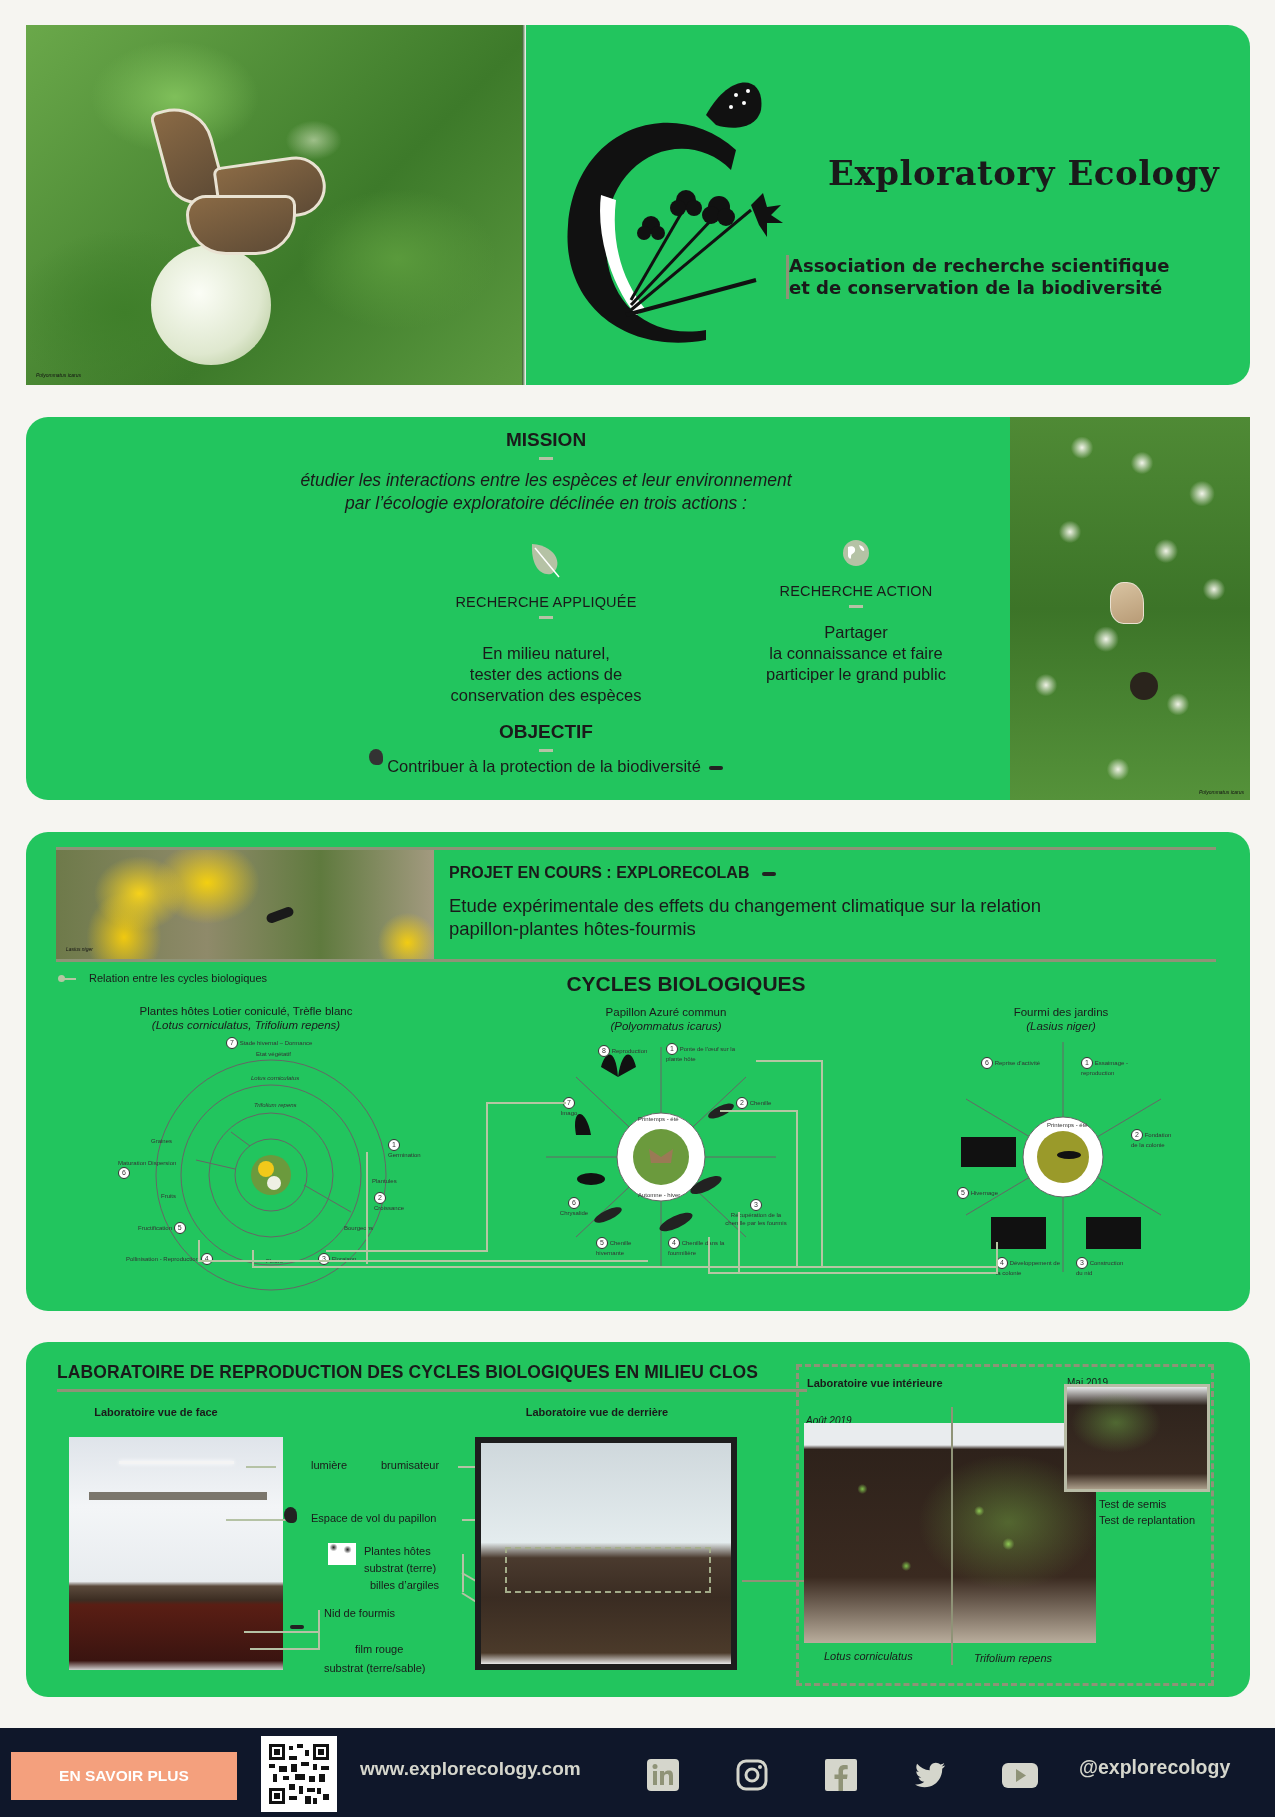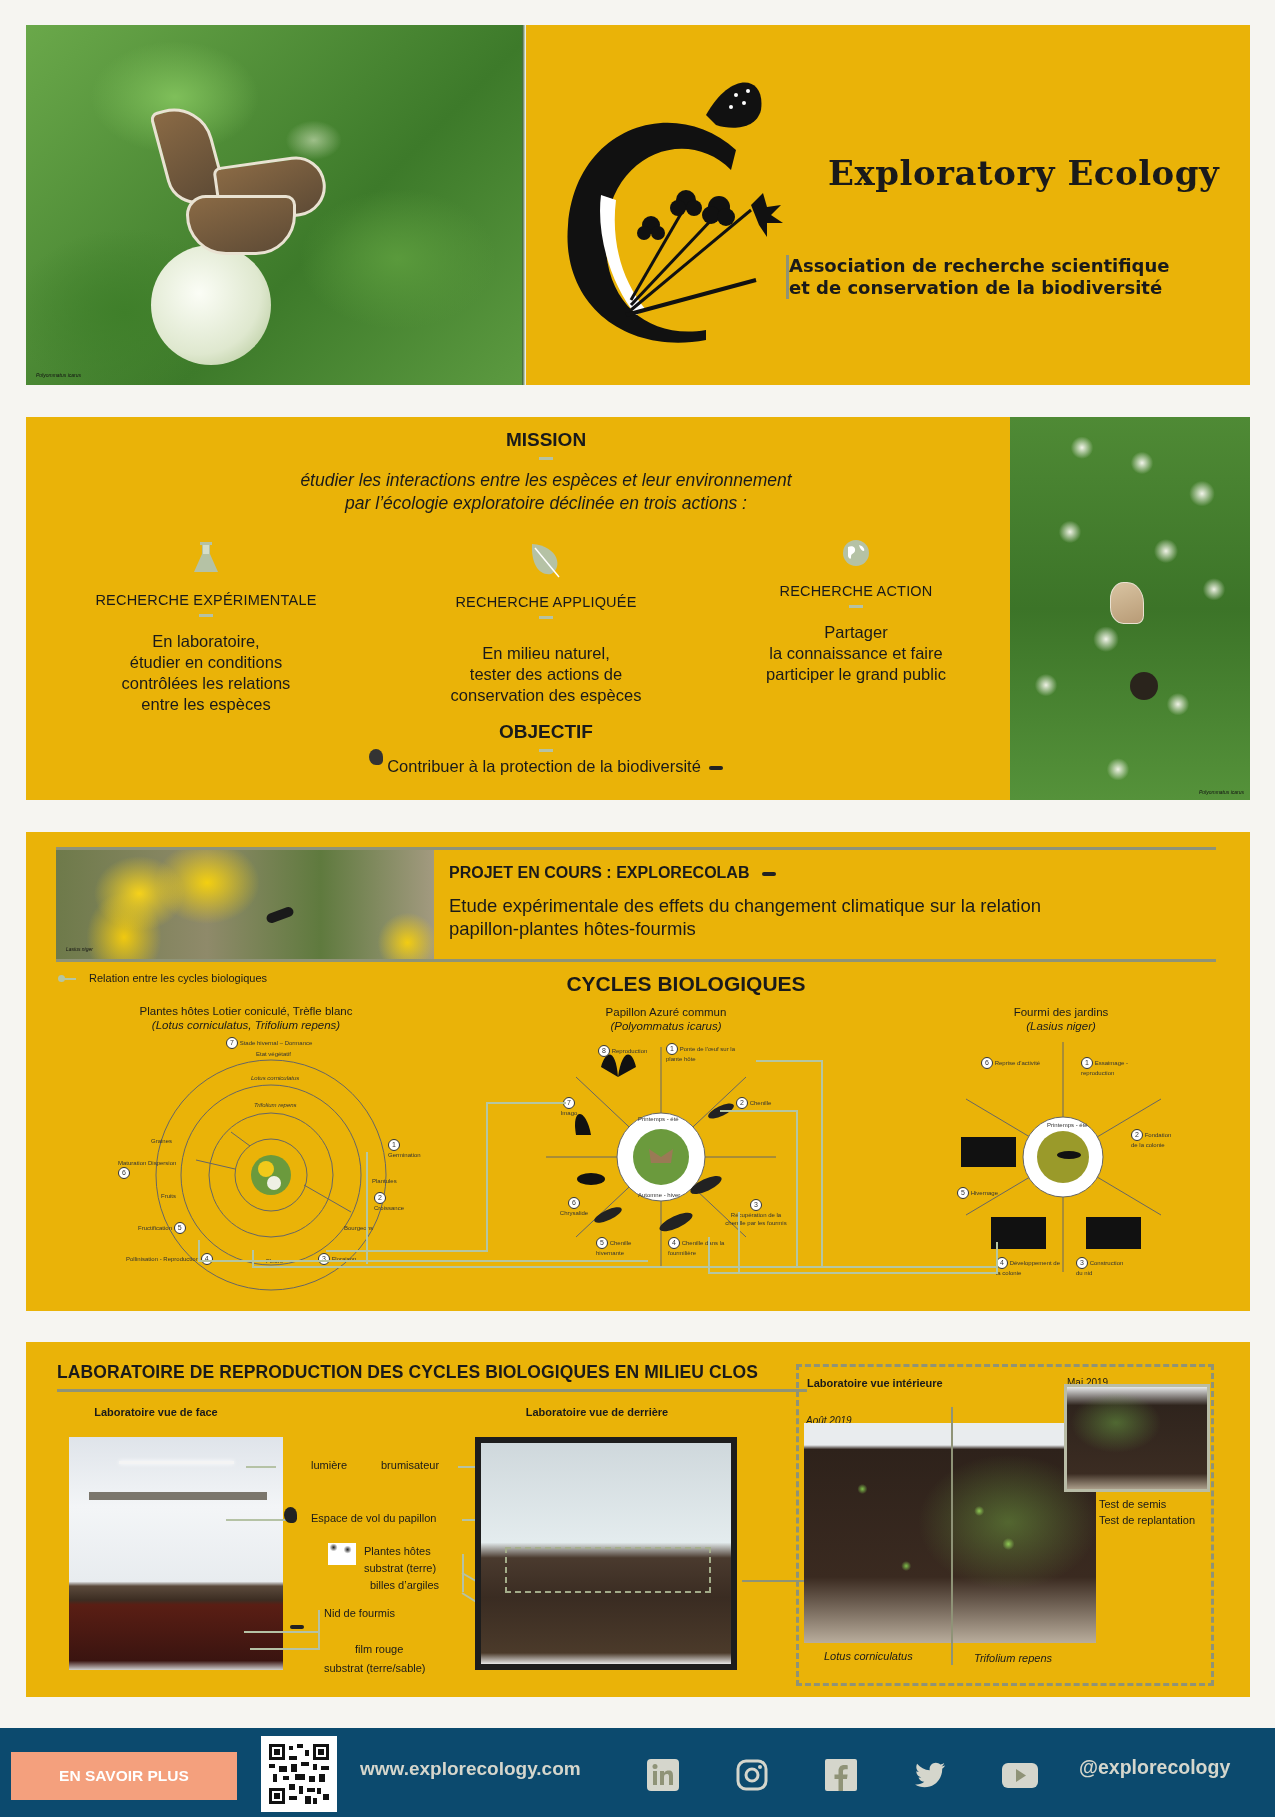--- a/index.html
+++ b/index.html
@@ -1,18 +1,18 @@
 <!DOCTYPE html>
 <html><head>
 <meta charset="utf-8">
 <style>
   * { box-sizing: border-box; margin: 0; padding: 0; }
   html, body { width: 1275px; height: 1817px; background: #f6f5f1; font-family: "DejaVu Sans", sans-serif; color: #1a1a1a; overflow: hidden; }
   .abs { position: absolute; }
-  .card { position: absolute; background: #eab308; }
+  .card { position: absolute; background: #22c55e; border-radius: 22px; }
 
   
   .photo-meadow {
     background:
       radial-gradient(ellipse 40px 28px at 58% 32%, rgba(230,240,210,.55), transparent 70%),
       radial-gradient(ellipse 120px 80px at 30% 20%, #7fbf5a 0%, transparent 70%),
       radial-gradient(ellipse 140px 100px at 75% 65%, #5a9a3c 0%, transparent 70%),
       radial-gradient(ellipse 160px 120px at 20% 80%, #3f7f2a 0%, transparent 70%),
       linear-gradient(135deg, #6aa84a, #3d7a2a 60%, #5c9a40);
   }
@@ -86,21 +86,21 @@
   .num { display: inline-block; width: 12px; height: 12px; border: 1px solid #333; border-radius: 50%; font-size: 7px; text-align: center; line-height: 10px; background: #fff; }
   .conn { position: absolute; background: #b5c6a3; }
 
   
   .lab-title { font-weight: bold; font-size: 17.5px; font-family: "Liberation Sans", sans-serif; letter-spacing: 0.1px; }
   .lab-sub { font-weight: bold; font-size: 11px; font-family: "Liberation Sans", sans-serif; text-align: center; }
   .lab-label { font-size: 11px; font-family: "Liberation Sans", sans-serif; }
   .lab-line { position: absolute; height: 2px; background: #b5c2a5; }
 
   
-  .footer { position: absolute; left: 0; top: 1728px; width: 1275px; height: 89px; background: #0c4a6e; }
+  .footer { position: absolute; left: 0; top: 1728px; width: 1275px; height: 89px; background: #0f172a; }
   .cta { position: absolute; left: 11px; top: 24px; width: 226px; height: 48px; background: #f4a07d; color: #fff; font-weight: bold; font-size: 15.5px; display: flex; align-items: center; justify-content: center; font-family: "Liberation Sans", sans-serif; }
   .qr { position: absolute; left: 261px; top: 8px; width: 76px; height: 76px; background: #fff; padding: 8px; }
   .url { position: absolute; left: 360px; top: 30px; font-weight: bold; font-size: 19px; color: #d5d6cc; font-family: "Liberation Sans", sans-serif; }
   .social { position: absolute; top: 31px; width: 32px; height: 32px; color: #d5d6cc; }
   .handle { position: absolute; left: 1079px; top: 28px; font-weight: bold; font-size: 19.5px; color: #d5d6cc; font-family: "Liberation Sans", sans-serif; }
 </style>
 </head>
 <body>
 
 <div class="card" style="left:26px;top:25px;width:1224px;height:360px;">
@@ -147,35 +147,20 @@
 <div class="card" style="left:26px;top:417px;width:1224px;height:383px;">
   <div class="abs" style="left:0;top:12px;width:1040px;">
     <div class="h-section">MISSION</div>
     <div class="dash"></div>
   </div>
   <div class="abs mission-sub" style="left:0;top:52px;width:1040px;">
     <div>étudier les interactions entre les espèces et leur environnement</div>
     <div>par l’écologie exploratoire déclinée en trois actions :</div>
   </div>
 
-  <div class="abs" style="left:50px;top:125px;width:260px;">
-    <svg width="26" height="32" viewBox="0 0 26 32" style="display:block;margin:0 auto 18px;">
-      <rect x="7" y="0" width="12" height="3" fill="#b5c2a5"></rect>
-      <path d="M9 3 L 9 12 L 1 30 L 25 30 L 17 12 L 17 3 Z" fill="#b5c2a5"></path>
-      <path d="M10 3 L 10 12 L 16 12 L 16 3 Z" fill="#d5ddc9"></path>
-    </svg>
-    <div class="col-title">RECHERCHE EXPÉRIMENTALE</div>
-    <div class="dash"></div>
-    <div class="col-body" style="margin-top:14px;">
-      <div>En laboratoire,</div>
-      <div>étudier en conditions</div>
-      <div>contrôlées les relations</div>
-      <div>entre les espèces</div>
-    </div>
-  </div>
 
   <div class="abs" style="left:390px;top:125px;width:260px;">
     <svg width="34" height="36" viewBox="0 0 34 36" style="display:block;margin:0 auto 16px;">
       <path d="M3 2 C 30 4, 34 26, 22 32 C 10 34, 2 22, 3 2 Z" fill="#b5c2a5"></path>
       <path d="M6 6 L 30 35" stroke="#fff" stroke-width="1.5"></path>
     </svg>
     <div class="col-title">RECHERCHE APPLIQUÉE</div>
     <div class="dash"></div>
     <div class="col-body" style="margin-top:24px;">
       <div>En milieu naturel,</div>

